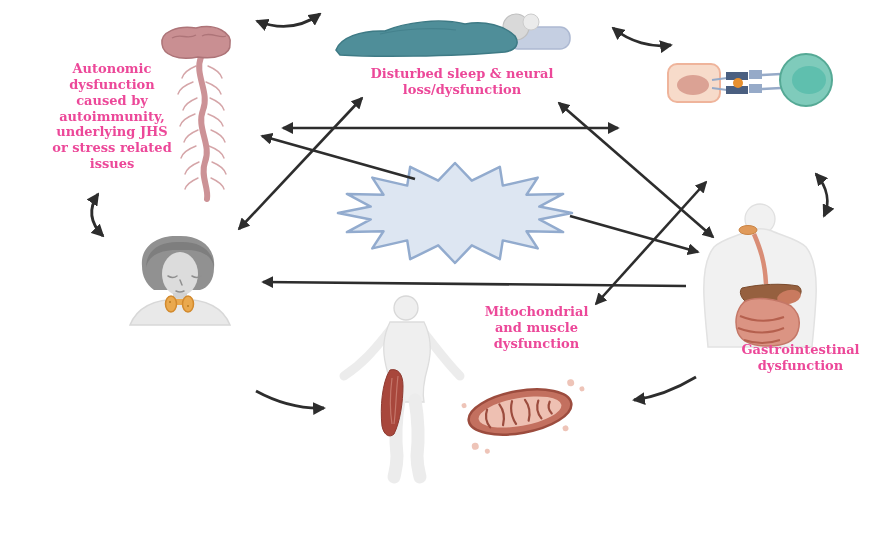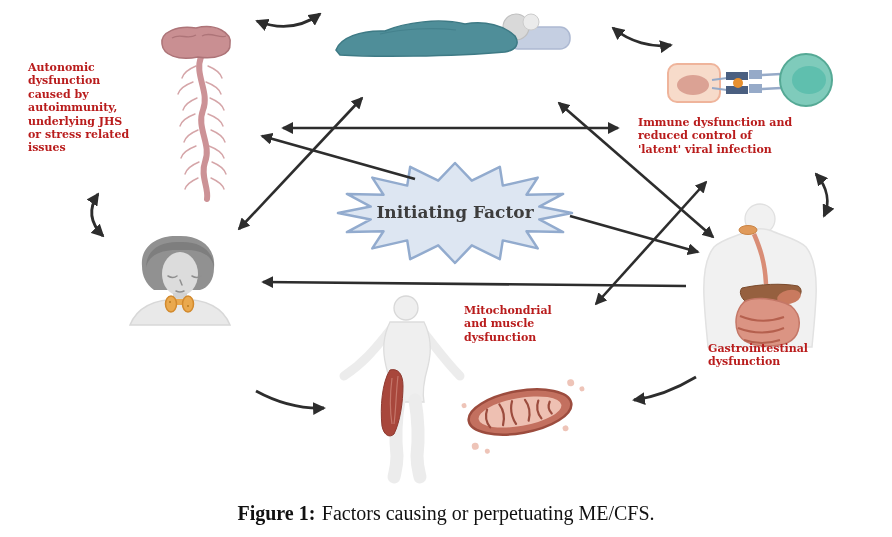--- a/index.html
+++ b/index.html
@@ -1,20 +1,20 @@
 <!DOCTYPE html>
 <html><head>
 <meta charset="utf-8">
 <style>
   html,body{margin:0;padding:0;background:#ffffff;}
   #stage{position:relative;width:892px;height:537px;background:#ffffff;overflow:hidden;
          font-family:"DejaVu Serif",serif;}
   #diagram-canvas{position:absolute;left:0;top:0;}
-  .node-label{position:absolute;font-weight:bold;color:#b91c1c;text-align:left;
-              white-space:pre-line;font-size:11px;line-height:1.22;}
+  .node-label{position:absolute;font-weight:bold;color:#ec4899;text-align:center;
+              white-space:pre-line;font-size:13px;line-height:1.22;}
   #lab-autonomic{left:28px;top:61px;width:168px;}
   #lab-sleep{left:342px;top:66px;width:240px;}
   #lab-immune{left:638px;top:116px;width:220px;}
   #lab-endocrine{left:72px;top:330px;width:212px;}
   #lab-mito{left:464px;top:304px;width:145px;}
   #lab-gi{left:708px;top:342px;width:185px;}
   #center-label{position:absolute;left:355px;top:202px;width:200px;text-align:center;
                 font-weight:bold;font-size:17px;color:#3d3d3d;}
   #caption{position:absolute;left:0;top:502px;width:892px;text-align:center;
            font-family:"Liberation Serif",serif;font-size:20px;color:#111;}
@@ -156,28 +156,23 @@
     </g>
   </svg>
 
   <div class="node-label" id="lab-autonomic">Autonomic
 dysfunction
 caused by
 autoimmunity,
 underlying JHS
 or stress related
 issues</div>
-  <div class="node-label" id="lab-immune">Immune dysfunction and
-reduced control of
-'latent' viral infection</div>
+  <div class="node-label" id="lab-sleep">Disturbed sleep &amp; neural
+loss/dysfunction</div>
   <div class="node-label" id="lab-mito">Mitochondrial
 and muscle
 dysfunction</div>
   <div class="node-label" id="lab-gi">Gastrointestinal
 dysfunction</div>
 
-  <div id="center-label">Initiating Factor</div>
 
-  <div id="caption">
-    <span class="cap-label">Figure 1:</span><span>Factors causing or perpetuating ME/CFS.</span>
-  </div>
 
 </div>
 
 </body></html>

